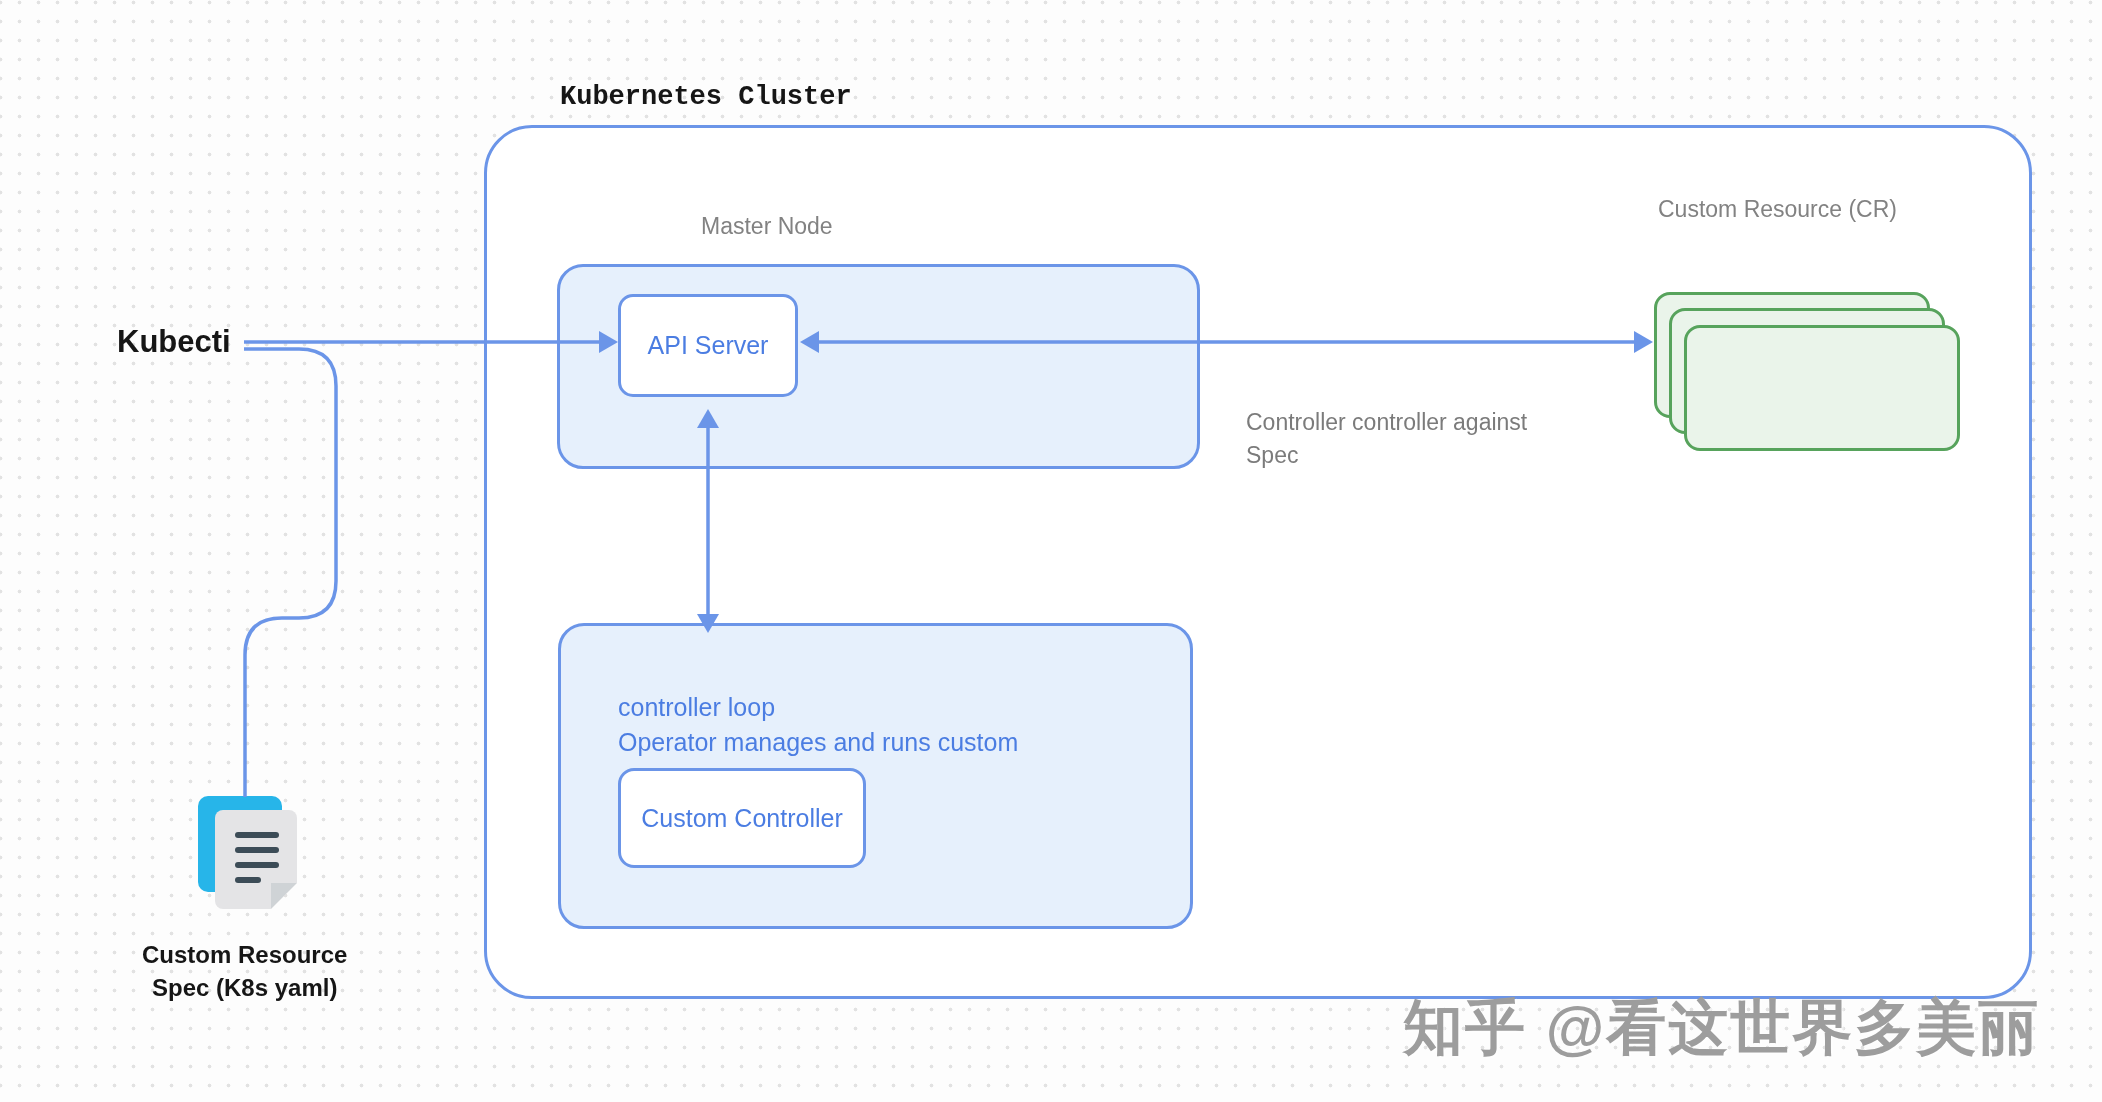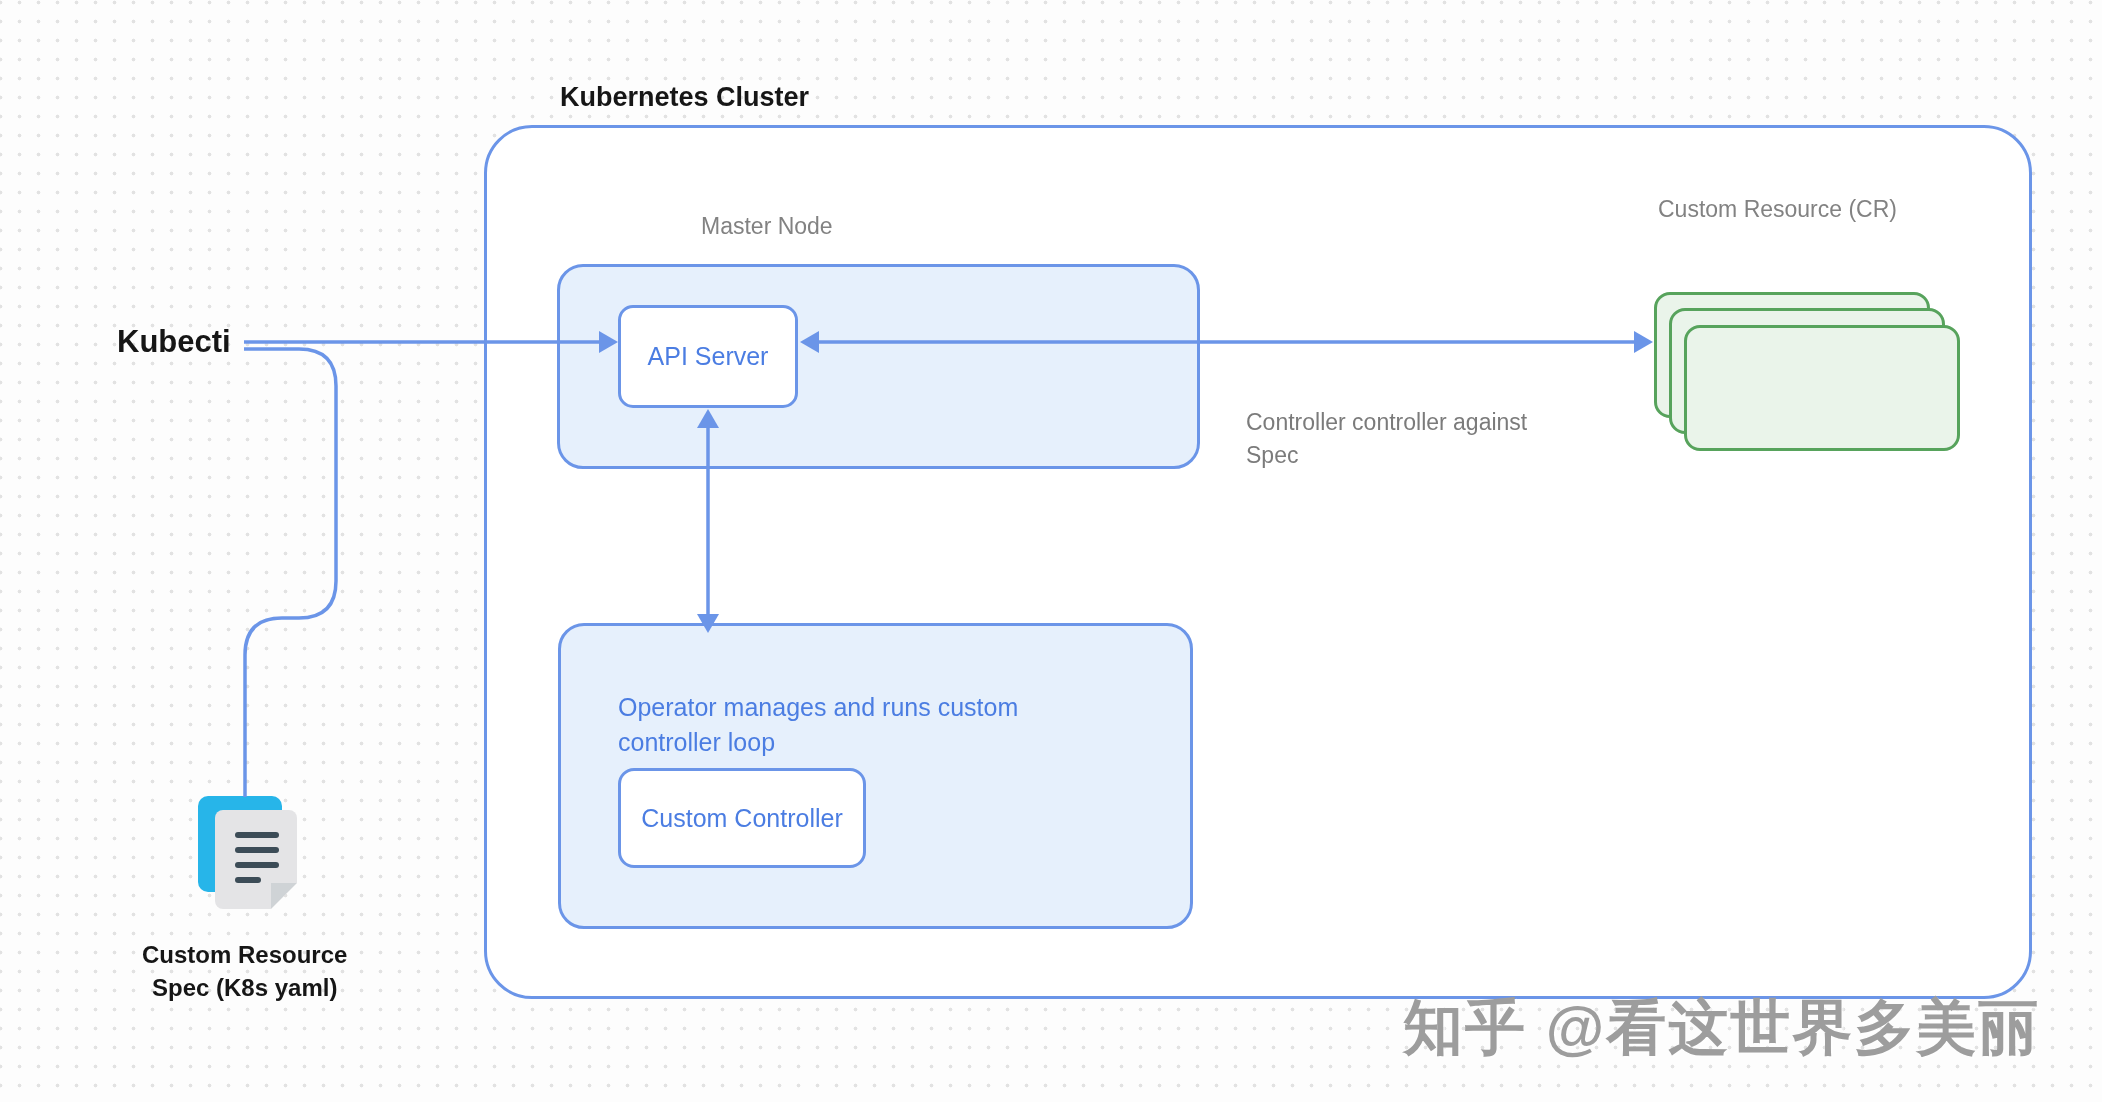--- a/index.html
+++ b/index.html
@@ -42,21 +42,21 @@
     z-index:2;
   }
   .operator-box{
     left:558px; top:623px; width:635px; height:306px;
     background:var(--box-fill-blue,#e6f0fc);
     border:3px solid var(--accent-blue,#6b95e8);
     border-radius:26px;
     z-index:2;
   }
   .api-box{
-    left:618px; top:305px; width:180px; height:103px;
+    left:618px; top:294px; width:180px; height:103px;
     background:#ffffff;
     border:3px solid var(--accent-blue,#6b95e8);
     border-radius:15px;
     display:flex;align-items:center;justify-content:center;
     z-index:3;
   }
   .controller-box{
     left:618px; top:768px; width:248px; height:100px;
     background:#ffffff;
     border:3px solid var(--accent-blue,#6b95e8);
@@ -67,20 +67,21 @@
   .api-box span,.controller-box span{
     color:var(--text-blue,#4b7de2);
     font-size:25px;font-weight:500;
   }
 
   
   .page-title{
     left:560px; top:82px;
     font-size:27px;font-weight:600;color:var(--text-dark,#161616);
     z-index:4;
+    font-family:Liberation Mono, monospace;
   }
   .section-label{
     font-size:23px;color:var(--label-gray,#828282);font-weight:400;
     z-index:4;
   }
   .master-label{left:701px; top:213px;}
   .cr-label{left:1658px; top:196px;}
   .kubecti-label{
     left:117px; top:324px;
     font-size:31px;font-weight:600;color:var(--text-dark,#161616);
@@ -161,22 +162,22 @@
 <div class="abs cluster-box"></div>
 
 <div class="abs section-label master-label">Master Node</div>
 <div class="abs master-box"></div>
 <div class="abs api-box">
   <span>API Server</span>
 </div>
 
 <div class="abs operator-box"></div>
 <div class="abs operator-text">
+  <div>controller loop</div>
   <div>Operator manages and runs custom</div>
-  <div>controller loop</div>
 </div>
 <div class="abs controller-box">
   <span>Custom Controller</span>
 </div>
 
 <div class="abs section-label cr-label">Custom Resource (CR)</div>
 <div class="abs cr-card c1"></div>
 <div class="abs cr-card c2"></div>
 <div class="abs cr-card c3"></div>
 

